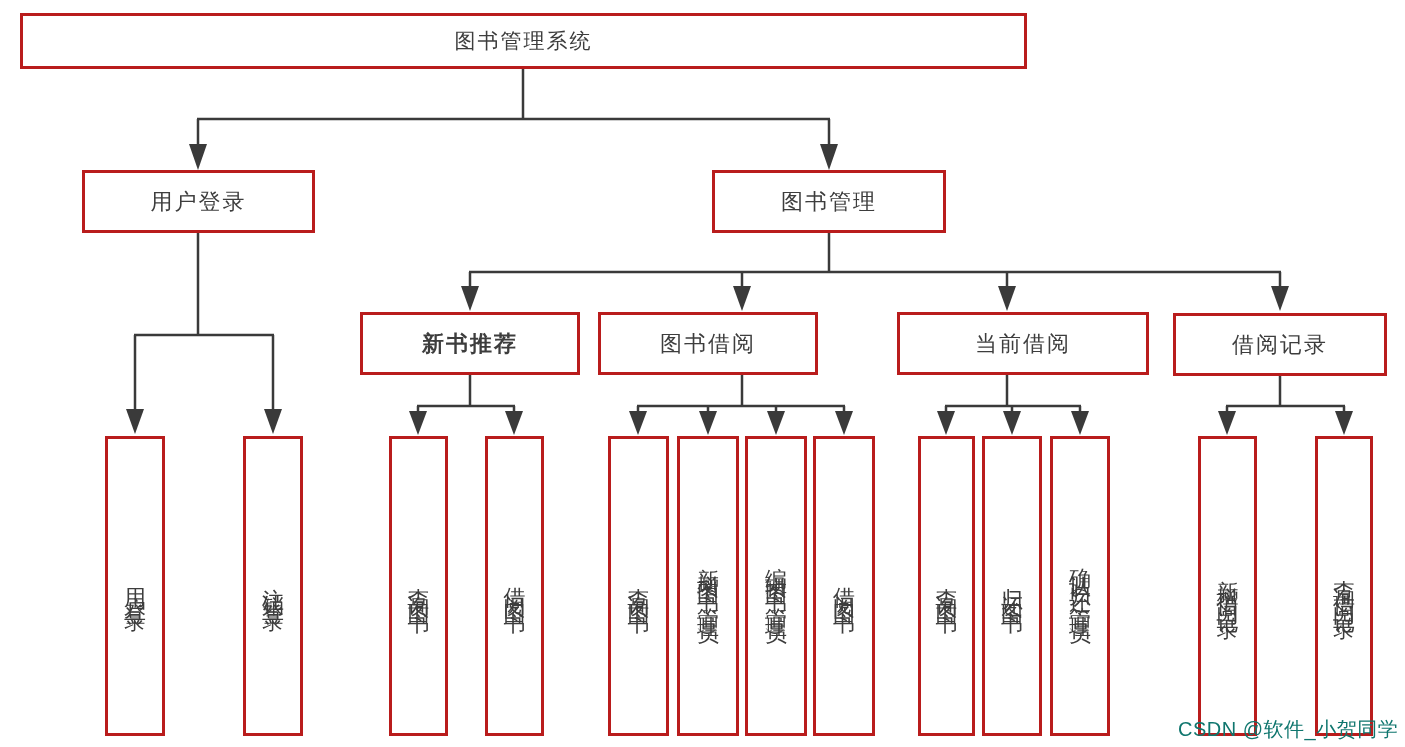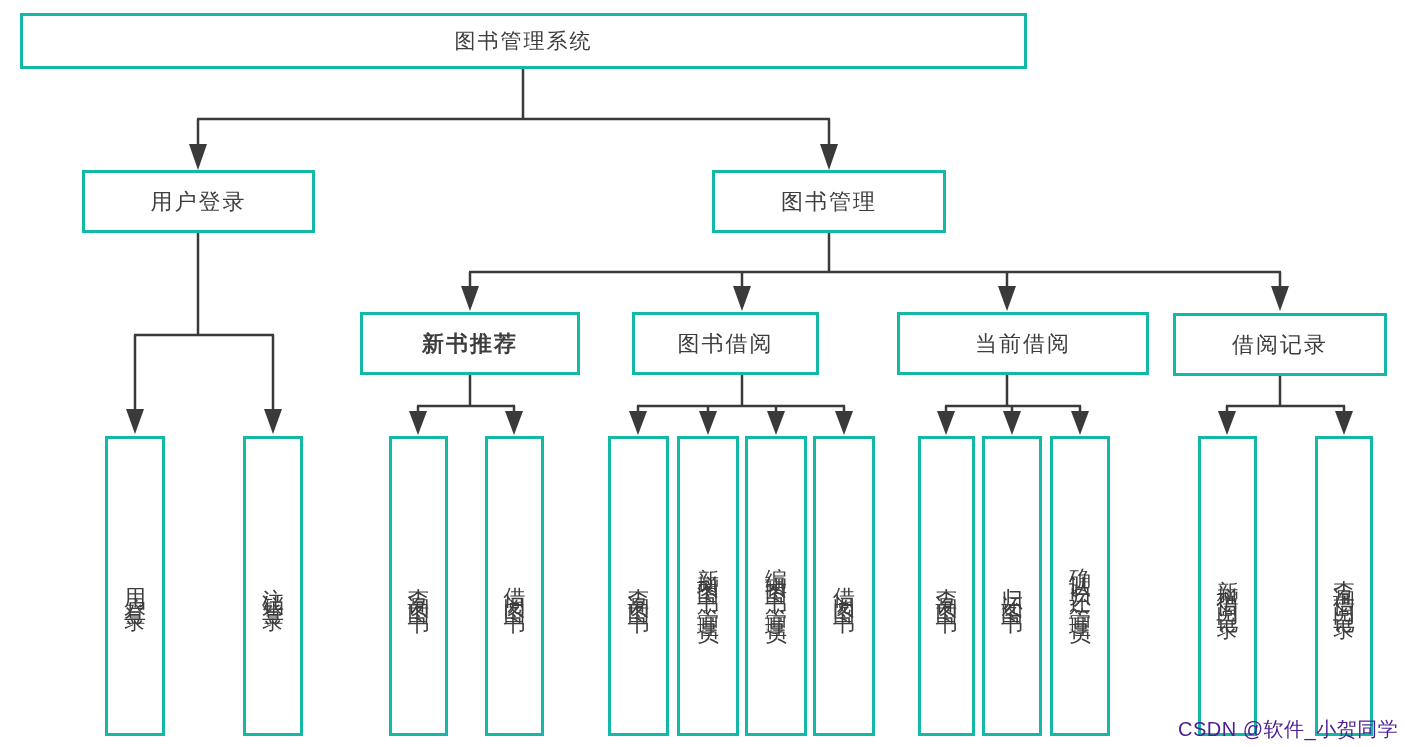--- a/index.html
+++ b/index.html
@@ -14,21 +14,21 @@
   #connectors {
     position: absolute;
     left: 0; top: 0;
     width: 1405px; height: 747px;
     z-index: 1;
   }
   .node {
     position: absolute;
     box-sizing: border-box;
     background: #ffffff;
-    border: 3px solid #14b8a6;
+    border: 3px solid #b91c1c;
     color: #3d3d3d;
     display: flex;
     align-items: center;
     justify-content: center;
     z-index: 2;
   }
   .h-node {
     font-size: 22px;
     letter-spacing: 2px;
     white-space: nowrap;
@@ -49,21 +49,21 @@
     letter-spacing: 8px;
     line-height: 1;
     white-space: nowrap;
   }
   #watermark {
     position: absolute;
     left: 1178px;
     top: 716px;
     z-index: 3;
     font-size: 20px;
-    color: #4c1d95;
+    color: #0f766e;
     letter-spacing: 0.5px;
     white-space: nowrap;
   }
 </style>
 </head>
 <body>
 
 <div id="canvas">
 
   <svg id="connectors" viewBox="0 0 1405 747" xmlns="http://www.w3.org/2000/svg">
@@ -131,21 +131,21 @@
       <polygon points="1335,411 1353,411 1344,435"></polygon>
     </g>
   </svg>
 
   <div class="node h-node root-node">图书管理系统</div>
 
   <div class="node h-node lvl-box" style="left:82px; top:170px; width:233px;">用户登录</div>
   <div class="node h-node lvl-box" style="left:712px; top:170px; width:234px;">图书管理</div>
 
   <div class="node h-node lvl-box" style="left:360px; top:312px; width:220px;font-weight:bold;">新书推荐</div>
-  <div class="node h-node lvl-box" style="left:632px; top:312px; width:187px;">图书借阅</div>
+  <div class="node h-node lvl-box" style="left:598px; top:312px; width:220px;">图书借阅</div>
   <div class="node h-node lvl-box" style="left:897px; top:312px; width:252px;">当前借阅</div>
   <div class="node h-node lvl-box" style="left:1173px; top:313px; width:214px;">借阅记录</div>
 
   <div class="node leaf" style="left:105px; width:60px;">
     <span>用户登录</span>
   </div>
   <div class="node leaf" style="left:243px; width:60px;">
     <span>注销登录</span>
   </div>
 

